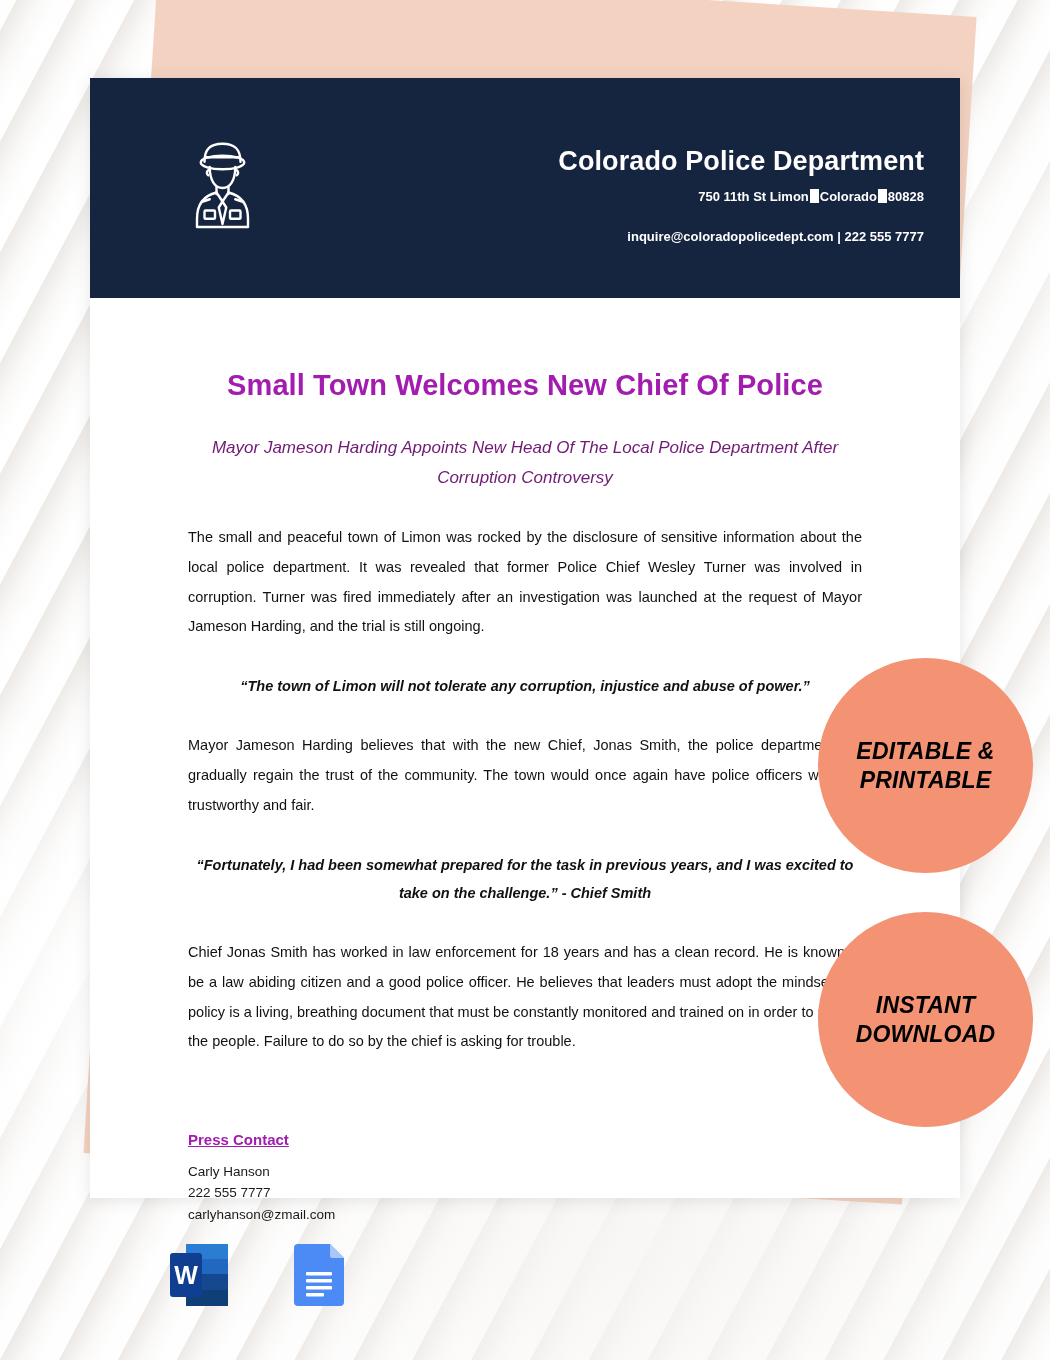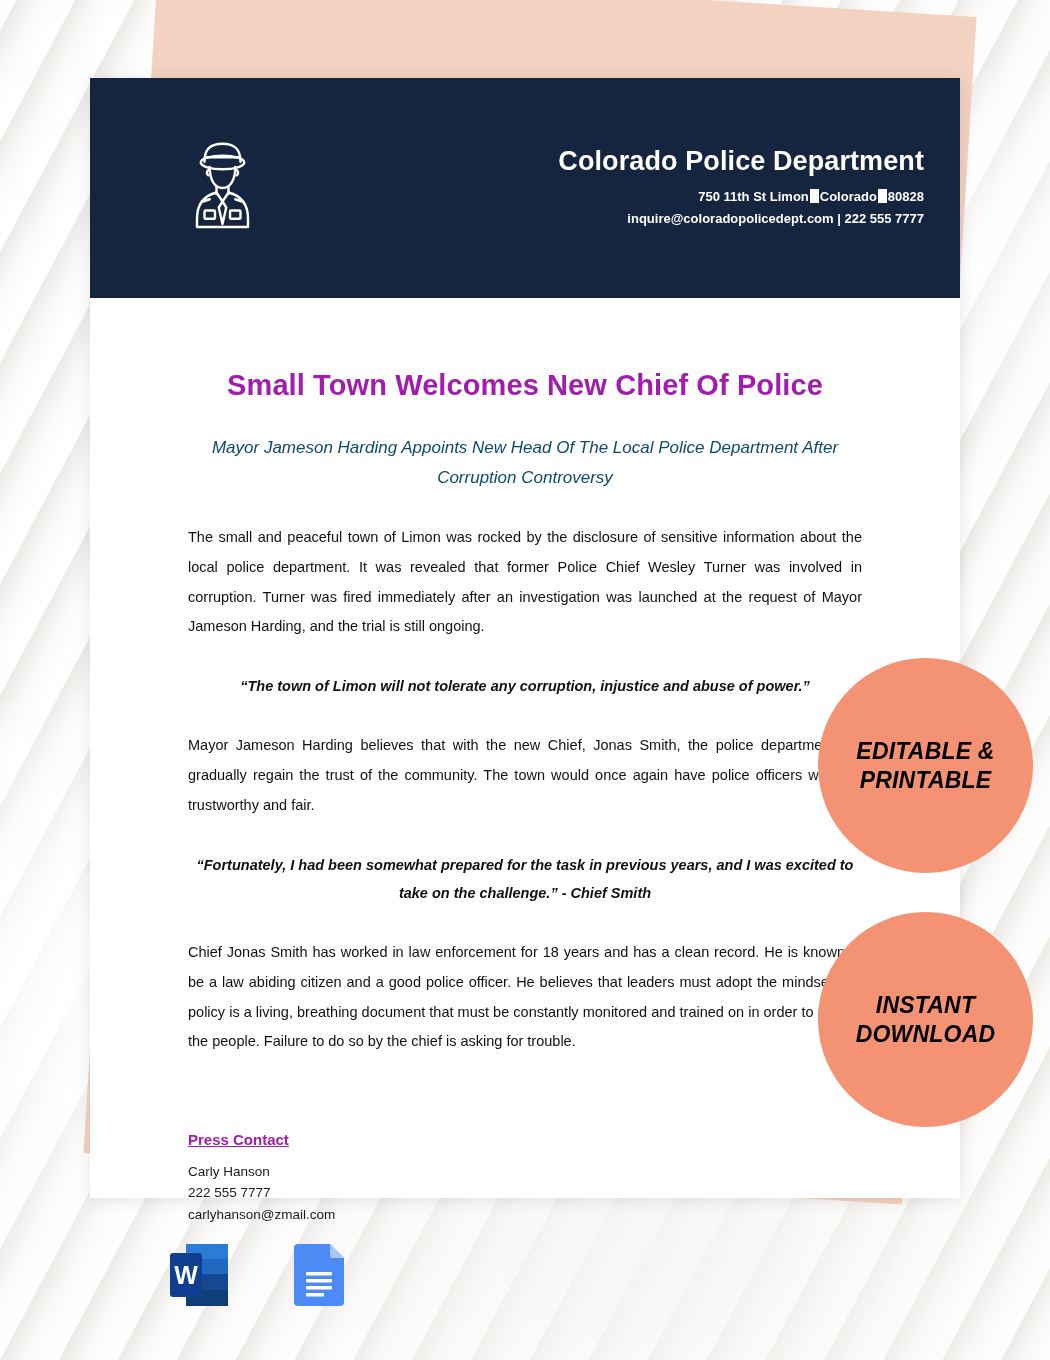--- a/index.html
+++ b/index.html
@@ -87,21 +87,21 @@
     line-height:1.15;
     white-space:nowrap;
   }
   .org-line {
     font-size:13px;
     font-weight:bold;
     margin-top:10px;
     line-height:1.55;
     white-space:nowrap;
   }
-  .org-line.second { margin-top:2px; }
+  .org-line.second { margin-top:20px; }
   .hl-gap {
     display:inline-block;
     width:9px; height:14px;
     background:#ffffff;
     vertical-align:-2px;
     margin:0 1px;
   }
 
   
   .doc-body {
@@ -115,21 +115,21 @@
     font-weight:bold;
     color:#a21caf;
     letter-spacing:0.1px;
     line-height:1.2;
   }
   .subhead {
     margin-top:30px;
     text-align:center;
     font-style:italic;
     font-size:17px;
-    color:#0c4a6e;
+    color:#701a75;
     line-height:1.75;
   }
   .para {
     margin-top:31px;
     font-size:14.5px;
     line-height:2.05;
     color:#111111;
     text-align:justify;
   }
   .pull-quote {

